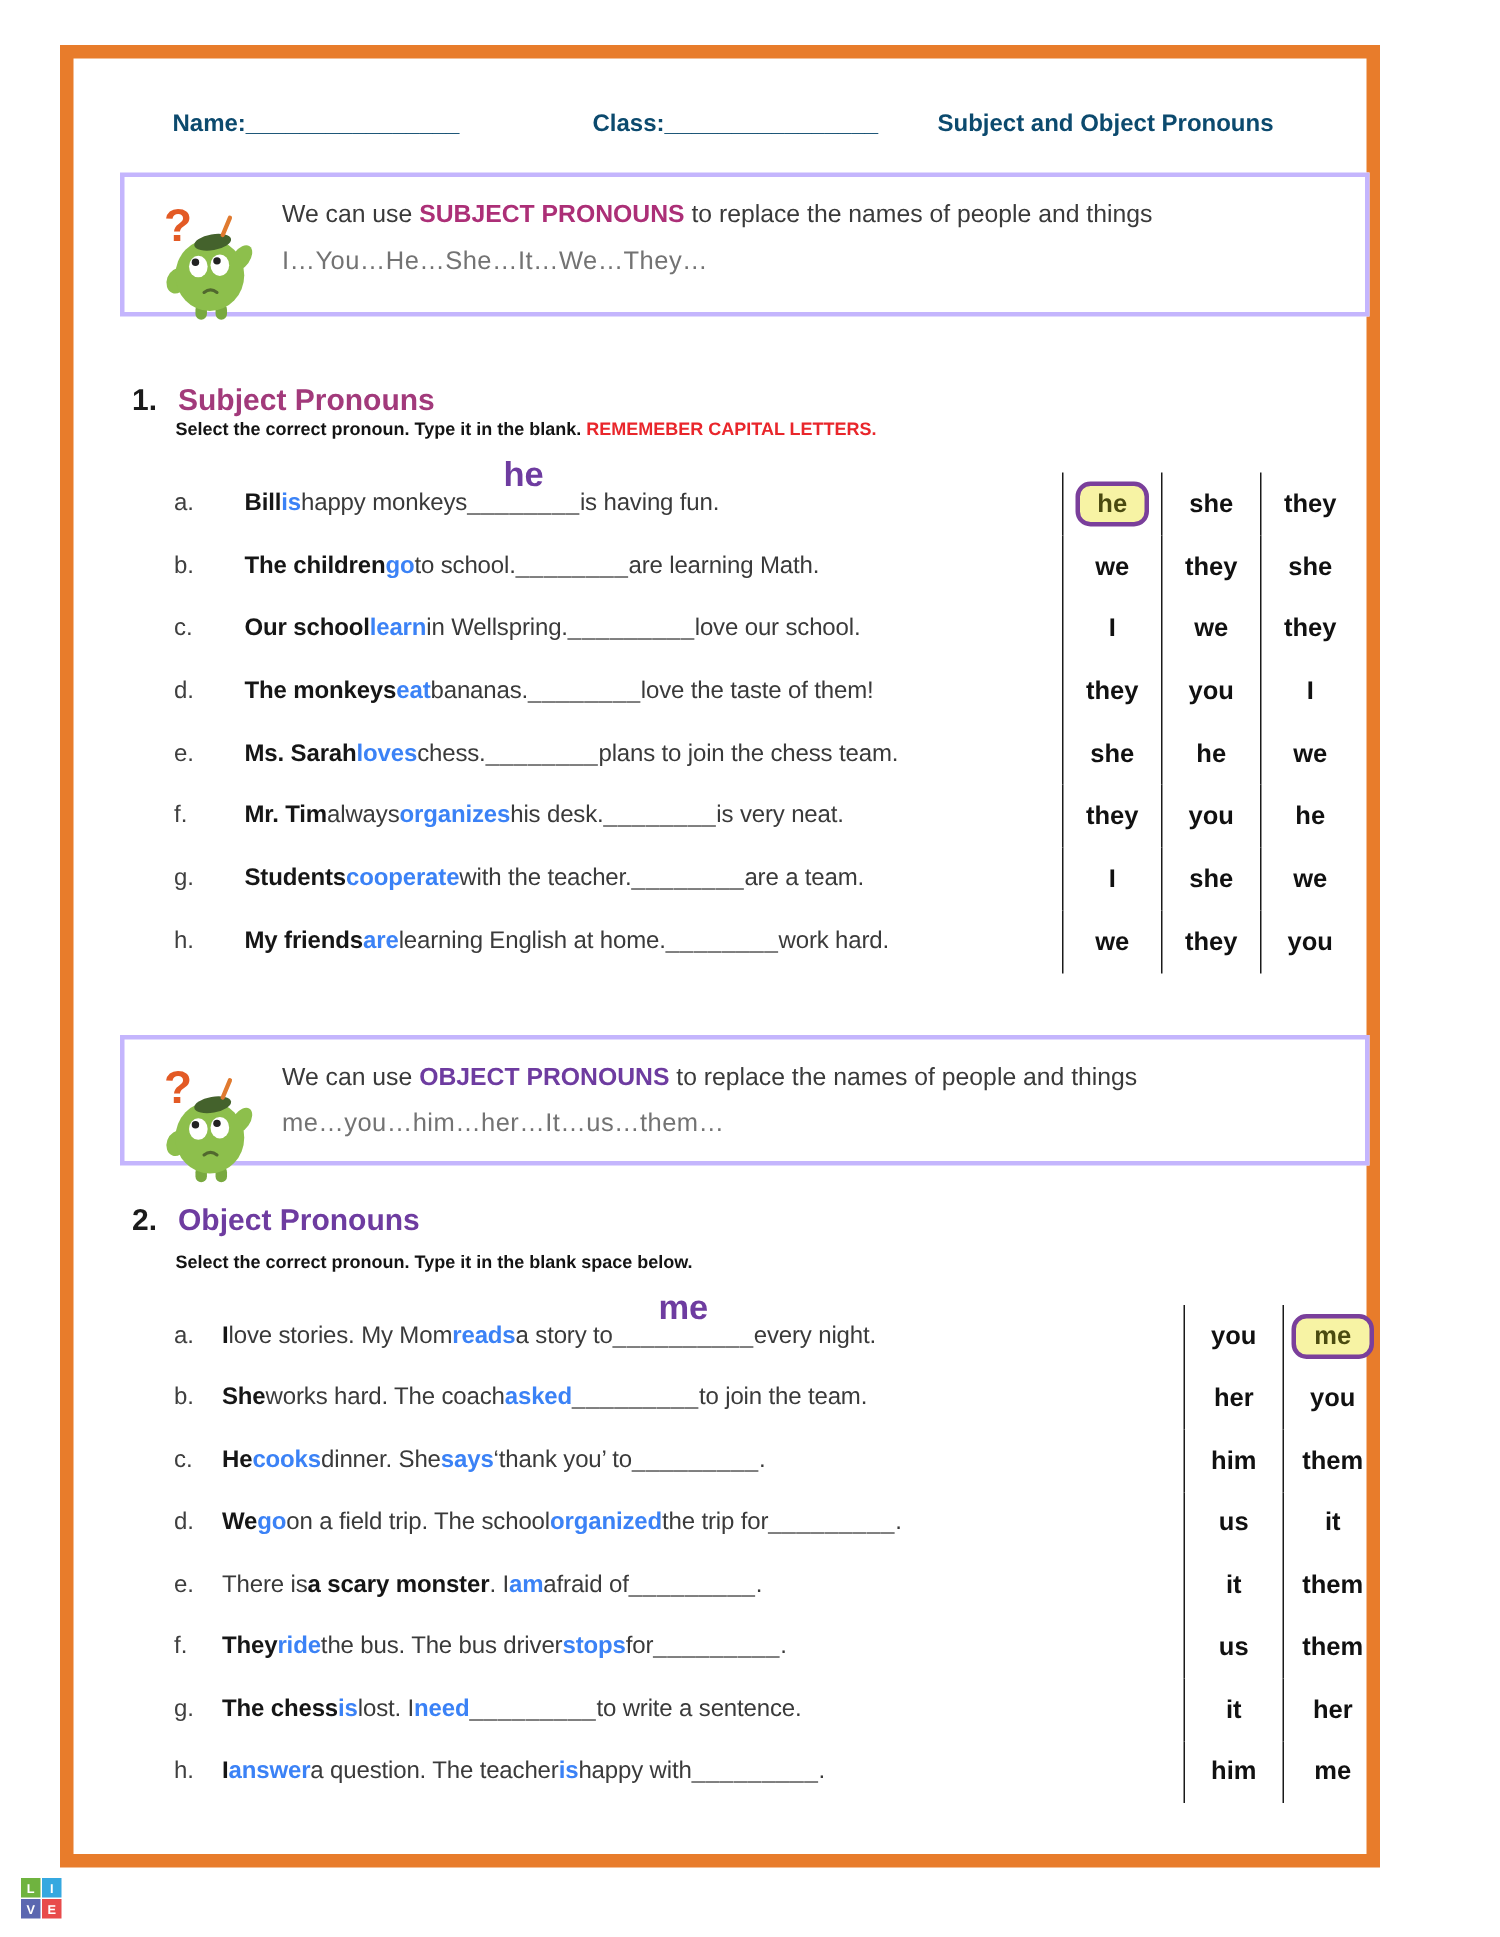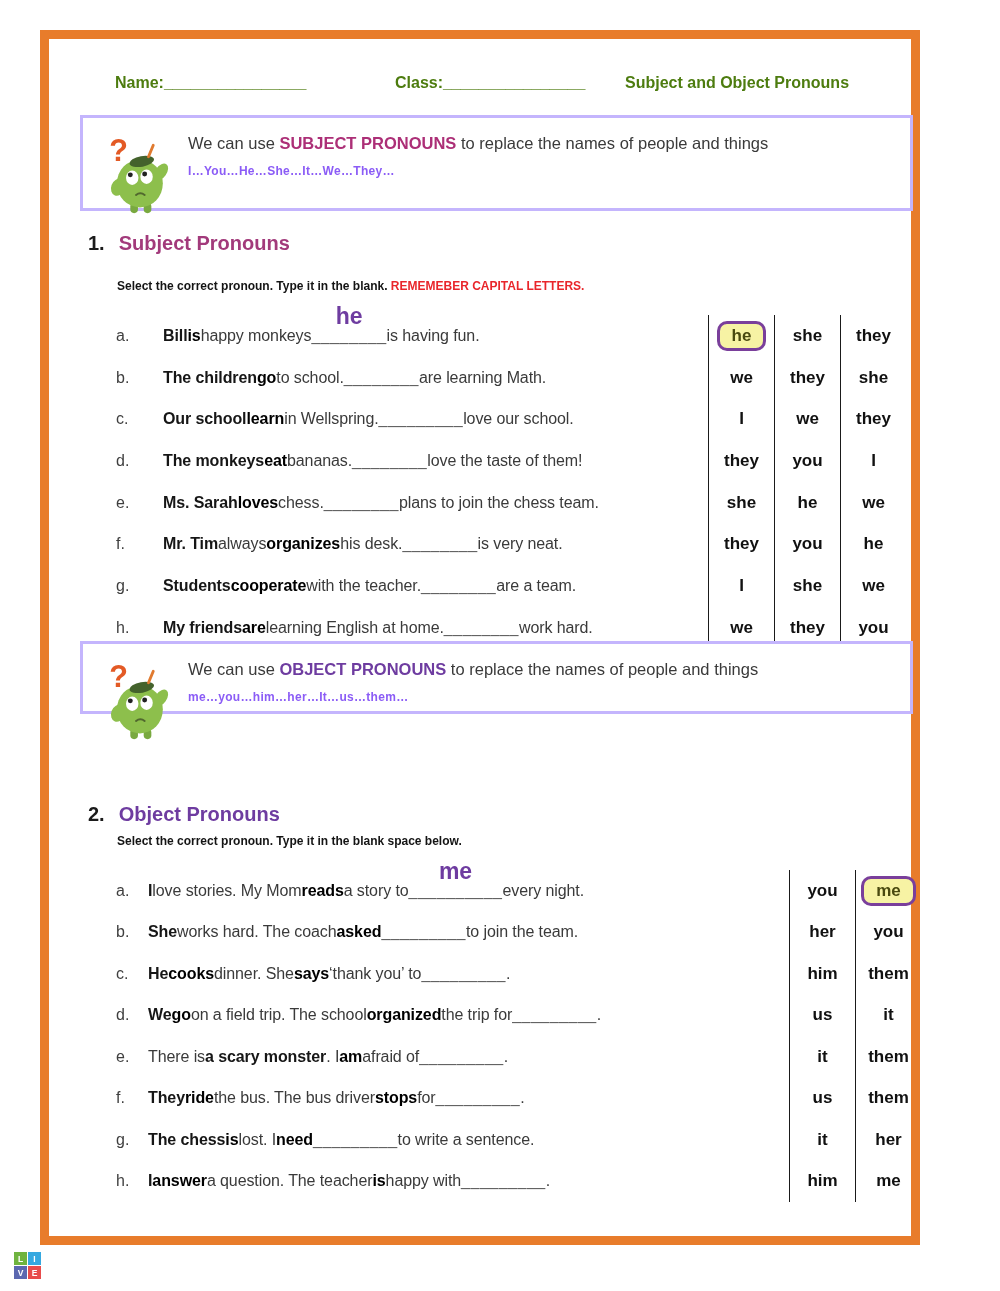--- a/index.html
+++ b/index.html
@@ -3,39 +3,39 @@
 <meta charset="utf-8">
 <style>
   * { margin:0; padding:0; box-sizing:border-box; }
   body { font-family:"Liberation Sans", sans-serif; background:#ffffff; }
   .page { position:relative; width:1000px; height:1291px; background:#fff; overflow:hidden; }
 
   .frame { position:absolute; left:40px; top:30px; width:880px; height:1215px;
            border:9px solid #E87C2B; background:#fff; }
 
   
-  .hdr { position:absolute; top:74px; font-size:16px; font-weight:bold; color:#4d7c0f; }
+  .hdr { position:absolute; top:74px; font-size:16px; font-weight:bold; color:#0c4a6e; }
   .hdr-name { left:115px; }
   .hdr-class { left:395px; }
   .hdr-title { left:625px; }
 
   
   .info-box { position:absolute; left:80px; width:833px; border:3px solid #c4b5fd; background:#fff; }
   .info-box1 { top:115px; height:96px; }
-  .info-box2 { top:641px; height:73px; }
+  .info-box2 { top:690px; height:87px; }
   .mascot { position:absolute; left:14px; top:10px; width:80px; height:88px; }
   .box-text { position:absolute; left:105px; top:16px; right:12px; }
   .box-line1 { font-size:16.5px; color:#3a3a3a; margin-bottom:11px; }
   .kw1 { font-weight:bold; color:#AC2F77; }
   .kw2 { font-weight:bold; color:#6E3CA0; }
-  .box-line2 { font-size:12px; font-weight:bold; color:#8b5cf6; letter-spacing:0.3px; }
+  .box-line2 { font-size:17px; font-weight:normal; color:#737373; letter-spacing:0.3px; }
 
   
   .sec-head { position:absolute; left:88px; font-size:20px; font-weight:bold; }
-  .sec-head-1 { top:232px;text-align:right; }
+  .sec-head-1 { top:256px;text-align:right; }
   .sec-head-2 { top:803px; }
   .sec-num { color:#1b1b1b; margin-right:14px; }
   .sec-title-1 { color:#A23A7B; }
   .sec-title-2 { color:#6E3CA0; }
   .instr { position:absolute; left:117px; font-size:12px; font-weight:bold; color:#141414; }
   .instr-1 { top:279px; }
   .instr-2 { top:834px; }
   .warn { color:#E9262B; }
 
   
@@ -43,21 +43,21 @@
   #ex1 { left:108px; top:315px; width:798px; }
   #ex2 { left:108px; top:870px; width:813px; }
   .row { display:grid; position:relative; }
   #ex1 .row { grid-template-columns:55px 1fr 66px 66px 66px; height:41.7px; }
   #ex2 .row { grid-template-columns:40px 1fr 66px 66px; height:41.5px; }
   .cell { display:flex; align-items:center; }
   .letter { font-size:16px; color:#3f3f3f; padding-left:8px; }
   .sentence { font-size:16px; color:#3a3a3a; white-space:nowrap; letter-spacing:-0.1px; }
   .seg-p { color:#3a3a3a; }
   .seg-b { color:#161616; font-weight:bold; }
-  .seg-g { color:#000000; font-weight:bold; }
+  .seg-g { color:#3b82f6; font-weight:bold; }
   .blank { position:relative; display:inline-block; }
   .uline { color:#5a5a5a; letter-spacing:0.5px; }
   .typed { position:absolute; left:50%; transform:translateX(-50%); top:-24px;
            font-size:23px; font-weight:bold; color:#6E3CA0; }
   .opt { justify-content:center; border-left:1.6px solid #1a1a1a; }
   .optlabel { font-size:17px; font-weight:bold; color:#111; }
   .sel { background:#F7F3A4; border:3.5px solid #7A3F9B; border-radius:10px;
          padding:2px 12px; color:#4a4a10; }
 
   

